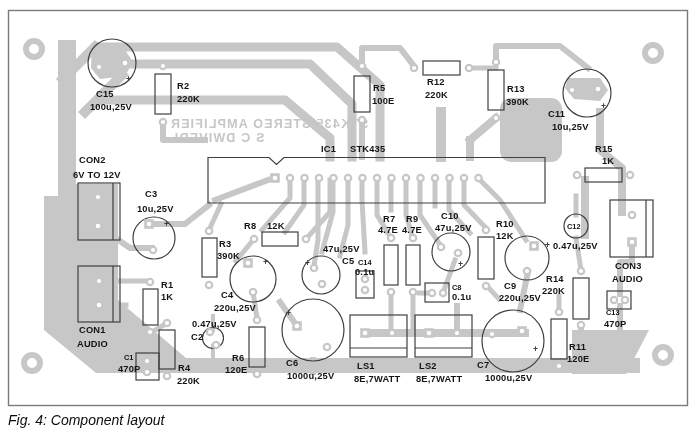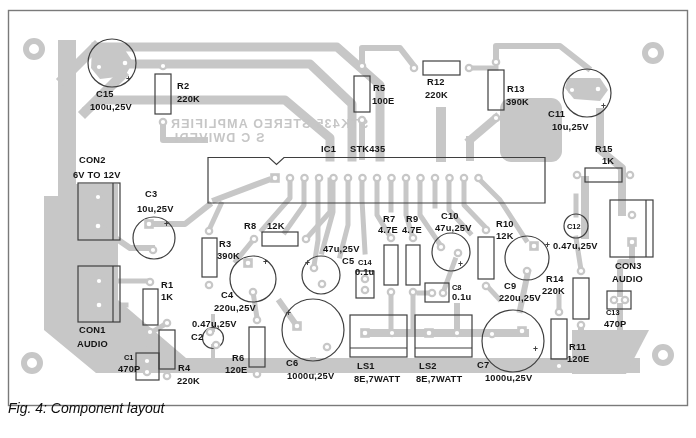--- a/index.html
+++ b/index.html
@@ -8,21 +8,21 @@
   svg text{user-select:none;}
   .tr{stroke:#c7c7c7;fill:none;stroke-linecap:square;stroke-linejoin:round;}
   .fillg{fill:#c7c7c7;stroke:none;}
   .outl{fill:none;stroke:#3f3f3f;stroke-width:1.2;}
   .pad{fill:#c7c7c7;}
   .hole{fill:#ffffff;}
   .lbl{font:700 9.3px "Liberation Sans",sans-serif;fill:#141414;letter-spacing:0.2px;}
   .lbs{font:700 7.4px "Liberation Sans",sans-serif;fill:#141414;}
   .plus{font:700 8.5px "Liberation Sans",sans-serif;fill:#3f3f3f;}
   .mir{font:700 12.5px "Liberation Sans",sans-serif;fill:#c6c6c6;letter-spacing:1.2px;}
-  .caption{position:absolute;left:8px;top:400px;font:italic 400 14px "Liberation Sans",sans-serif;
+  .caption{position:absolute;left:8px;top:412px;font:italic 400 14px "Liberation Sans",sans-serif;
            color:#0d0d0d;}
 </style>
 </head>
 <body>
 
 <div class="stage">
 <svg width="696" height="438" viewBox="0 0 696 438" xmlns="http://www.w3.org/2000/svg">
 
   <defs>
     <g id="rpad">

